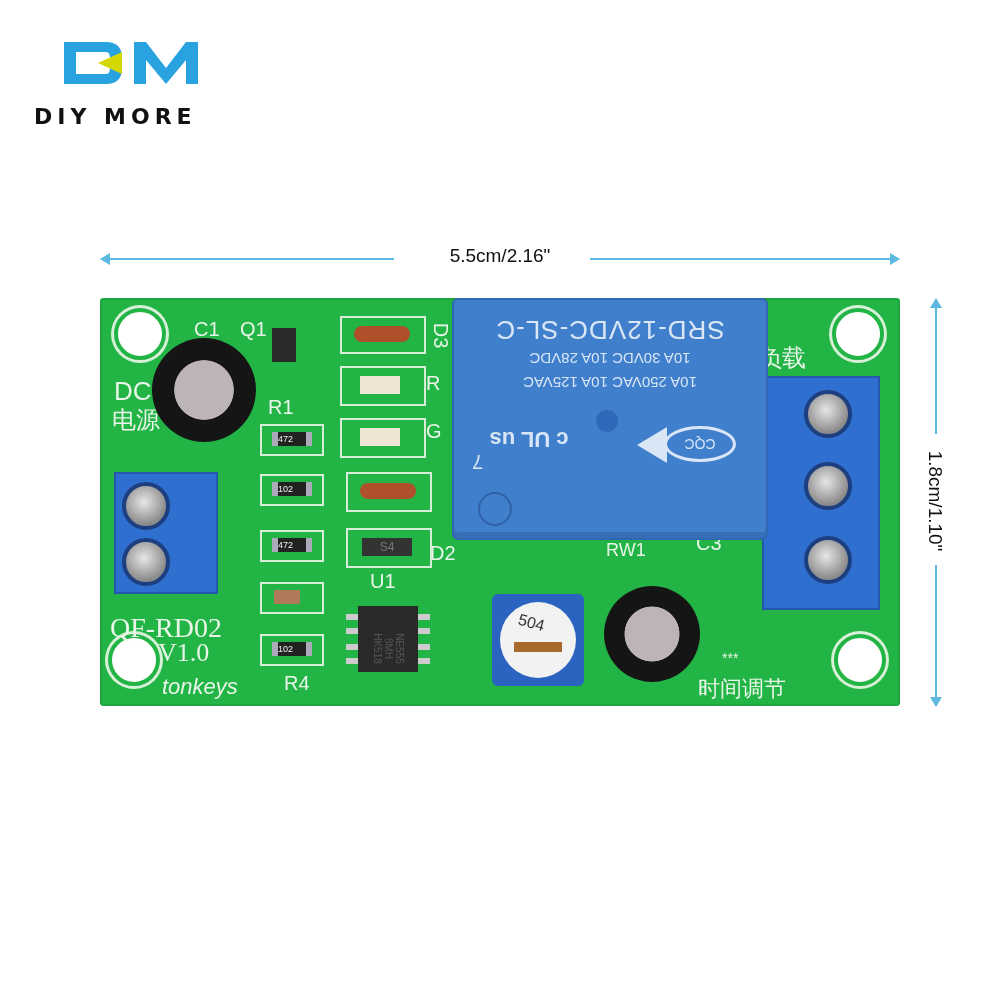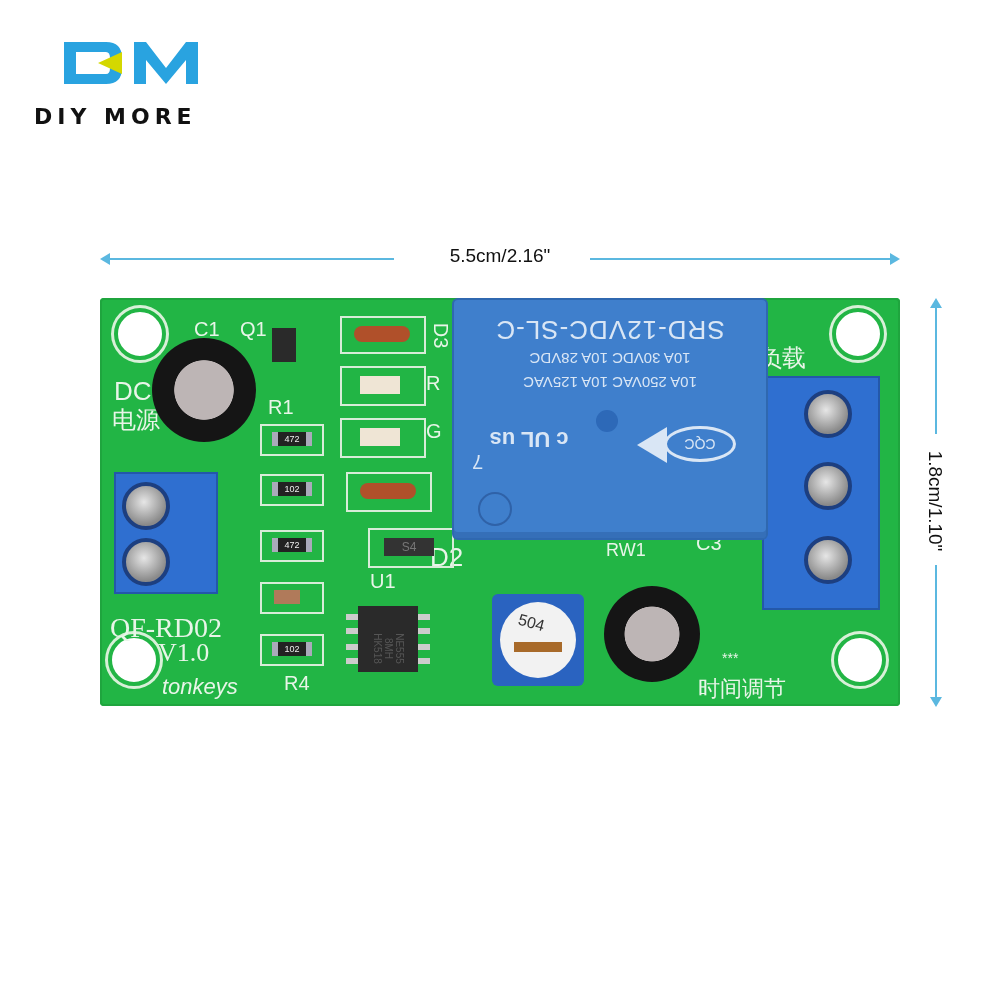--- a/index.html
+++ b/index.html
@@ -16,21 +16,21 @@
   
   .pcb { left:100px; top:298px; width:800px; height:408px; background:#22b545; border-radius:4px; box-shadow: inset 0 0 0 2px #1fa53e; }
   .hole { width:44px; height:44px; border-radius:50%; background:#fff; border:4px solid #22b545; box-shadow:0 0 0 3px #d8f0d8; }
   .silk { color:#e8f5e8; font-family:"Liberation Serif", serif; }
   .silk-sans { color:#e8f5e8; font-family:"Liberation Sans", sans-serif; }
   .relay { left:452px; top:298px; width:312px; height:238px; background:#3f7fcc; border-radius:6px; border:2px solid #2f68b0; box-shadow: inset 0 -6px 0 #356fb8; }
   .relay-text { color:#d9e6f5; font-family:"Liberation Sans", sans-serif; transform:rotate(180deg); text-align:center; }
   .term { background:#2f6fd0; border:2px solid #2358aa; }
   .screw { width:40px; height:40px; border-radius:50%; background:radial-gradient(circle at 45% 40%, #e6e6e6, #8a8a8a 70%); border:4px solid #1d3f80; }
   .smd-pad { border:2px solid #d8ecd8; background:transparent; }
-  .resistor { background:#222; color:#eee; font-size:9px; text-align:center; line-height:14px; border-left:6px solid #aab; border-right:6px solid #aab; }
+  .resistor { background:#222; color:#eee; font-size:9px; line-height:14px; border-left:6px solid #aab; border-right:6px solid #aab; }
   .cap-elec { border-radius:50%; background:radial-gradient(circle at 50% 50%, #bdb5b5 0 40%, #151515 41%); }
   .ic { background:#2a2a2a; color:#555; font-size:10px; }
   .pin { background:#ccc; height:6px; width:14px; }
 </style>
 </head>
 <body>
 
 <div class="abs logo-mark">
   <svg width="140" height="46" viewBox="0 0 140 46">
     <path d="M2 2 H44 Q60 2 60 18 V28 Q60 44 44 44 H2 Z M14 12 V34 H44 Q48 34 48 28 V18 Q48 12 44 12 Z" fill="#29a3e0" fill-rule="evenodd"></path>
@@ -60,21 +60,21 @@
   <div class="abs hole" style="left:734px;top:336px;"></div>
 
   <div class="abs silk-sans" style="left:94px;top:20px;font-size:20px;">C1</div>
   <div class="abs silk-sans" style="left:140px;top:20px;font-size:20px;">Q1</div>
   <div class="abs silk-sans" style="left:14px;top:78px;font-size:26px;">DC</div>
   <div class="abs silk-sans" style="left:12px;top:106px;font-size:24px;text-align:center;">电源</div>
   <div class="abs silk-sans" style="left:168px;top:98px;font-size:20px;">R1</div>
   <div class="abs silk-sans" style="left:328px;top:26px;font-size:20px;transform:rotate(90deg);">D3</div>
   <div class="abs silk-sans" style="left:326px;top:74px;font-size:20px;">R</div>
   <div class="abs silk-sans" style="left:326px;top:122px;font-size:20px;">G</div>
-  <div class="abs silk-sans" style="left:330px;top:244px;font-size:26px;">D2</div>
+  <div class="abs silk-sans" style="left:330px;top:244px;font-size:20px;">D2</div>
   <div class="abs silk-sans" style="left:270px;top:272px;font-size:20px;">U1</div>
   <div class="abs silk-sans" style="left:184px;top:374px;font-size:20px;">R4</div>
   <div class="abs silk-sans" style="left:506px;top:242px;font-size:18px;">RW1</div>
   <div class="abs silk-sans" style="left:596px;top:234px;font-size:20px;">C3</div>
   <div class="abs silk" style="left:10px;top:314px;font-size:28px;">QF-RD02</div>
   <div class="abs silk" style="left:58px;top:340px;font-size:26px;">V1.0</div>
   <div class="abs silk-sans" style="left:62px;top:376px;font-size:22px;font-style:italic;">tonkeys</div>
   <div class="abs silk-sans" style="left:658px;top:44px;font-size:24px;">负载</div>
   <div class="abs silk-sans" style="left:598px;top:376px;font-size:22px;">时间调节</div>
   <div class="abs silk-sans" style="left:622px;top:352px;font-size:14px;">***</div>
@@ -104,21 +104,21 @@
   </div>
   <div class="abs smd-pad" style="left:240px;top:68px;width:82px;height:36px;">
     <div class="abs" style="left:18px;top:8px;width:40px;height:18px;background:#efe5d5;"></div>
   </div>
   <div class="abs smd-pad" style="left:240px;top:120px;width:82px;height:36px;">
     <div class="abs" style="left:18px;top:8px;width:40px;height:18px;background:#efe5d5;"></div>
   </div>
   <div class="abs smd-pad" style="left:246px;top:174px;width:82px;height:36px;">
     <div class="abs" style="left:12px;top:9px;width:56px;height:16px;border-radius:8px;background:#b0502a;"></div>
   </div>
-  <div class="abs smd-pad" style="left:246px;top:230px;width:82px;height:36px;margin-left:22px;">
+  <div class="abs smd-pad" style="left:246px;top:230px;width:82px;height:36px;">
     <div class="abs" style="left:14px;top:8px;width:50px;height:18px;background:#333;color:#777;font-size:12px;text-align:center;line-height:18px;">S4</div>
   </div>
 
   <div class="abs" style="left:258px;top:308px;width:74px;height:66px;">
     <div class="abs pin" style="left:-12px;top:8px;"></div>
     <div class="abs pin" style="left:-12px;top:22px;"></div>
     <div class="abs pin" style="left:-12px;top:38px;"></div>
     <div class="abs pin" style="left:-12px;top:52px;"></div>
     <div class="abs pin" style="left:58px;top:8px;"></div>
     <div class="abs pin" style="left:58px;top:22px;"></div>

